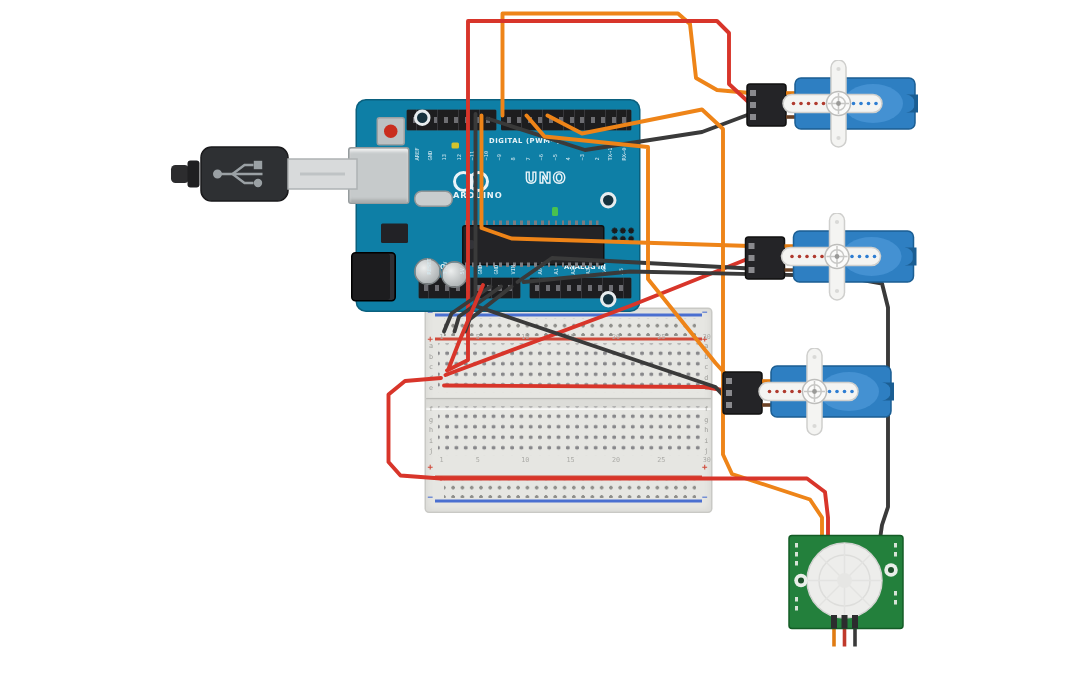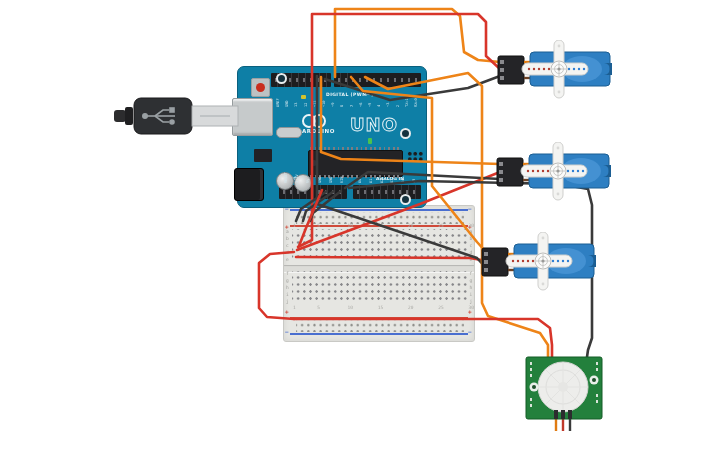--- a/index.html
+++ b/index.html
@@ -45,21 +45,21 @@
   #usbport{left:-6px;top:31px;width:39px;height:36px;background:#c6cacb;border:1px solid #969c9e;border-radius:2px;
     box-shadow:inset 0 2px 2px rgba(255,255,255,.7), inset 0 -2px 2px rgba(0,0,0,.15);}
   #pwrjack{left:-4px;top:101px;width:28px;height:31px;background:#1d1d1f;border-radius:3px;border:1px solid #000;
     box-shadow:inset -3px 0 0 #2f2f33;}
   .cap{position:absolute;width:16px;height:16px;border-radius:50%;border:1px solid #7d8385;
     background:radial-gradient(circle at 35% 35%,#eceeee,#9aa0a2);}
   #crystal{left:38px;top:60px;width:24px;height:9px;border-radius:5px;background:#c9cdce;border:1px solid #8f9597;}
   #reg{left:16px;top:82px;width:18px;height:13px;background:#222226;border-radius:1px;}
   .led{position:absolute;border-radius:1px;}
   .ring{display:inline-block;width:10px;height:10px;border:2.2px solid #e9f4f8;border-radius:50%;}
-  #unotext{-webkit-text-stroke:0.9px #e9f4f8;color:transparent;font-size:18px;font-weight:bold;letter-spacing:1px;}
+  #unotext{-webkit-text-stroke:0.9px #e9f4f8;color:transparent;font-size:10px;font-weight:bold;letter-spacing:1px;}
 
   
   #wires{left:0;top:0;width:725px;height:453px;pointer-events:none;}
   #wires polyline{pointer-events:stroke;}
 
   
   .component{position:absolute;}
 </style>
 </head>
 <body>

